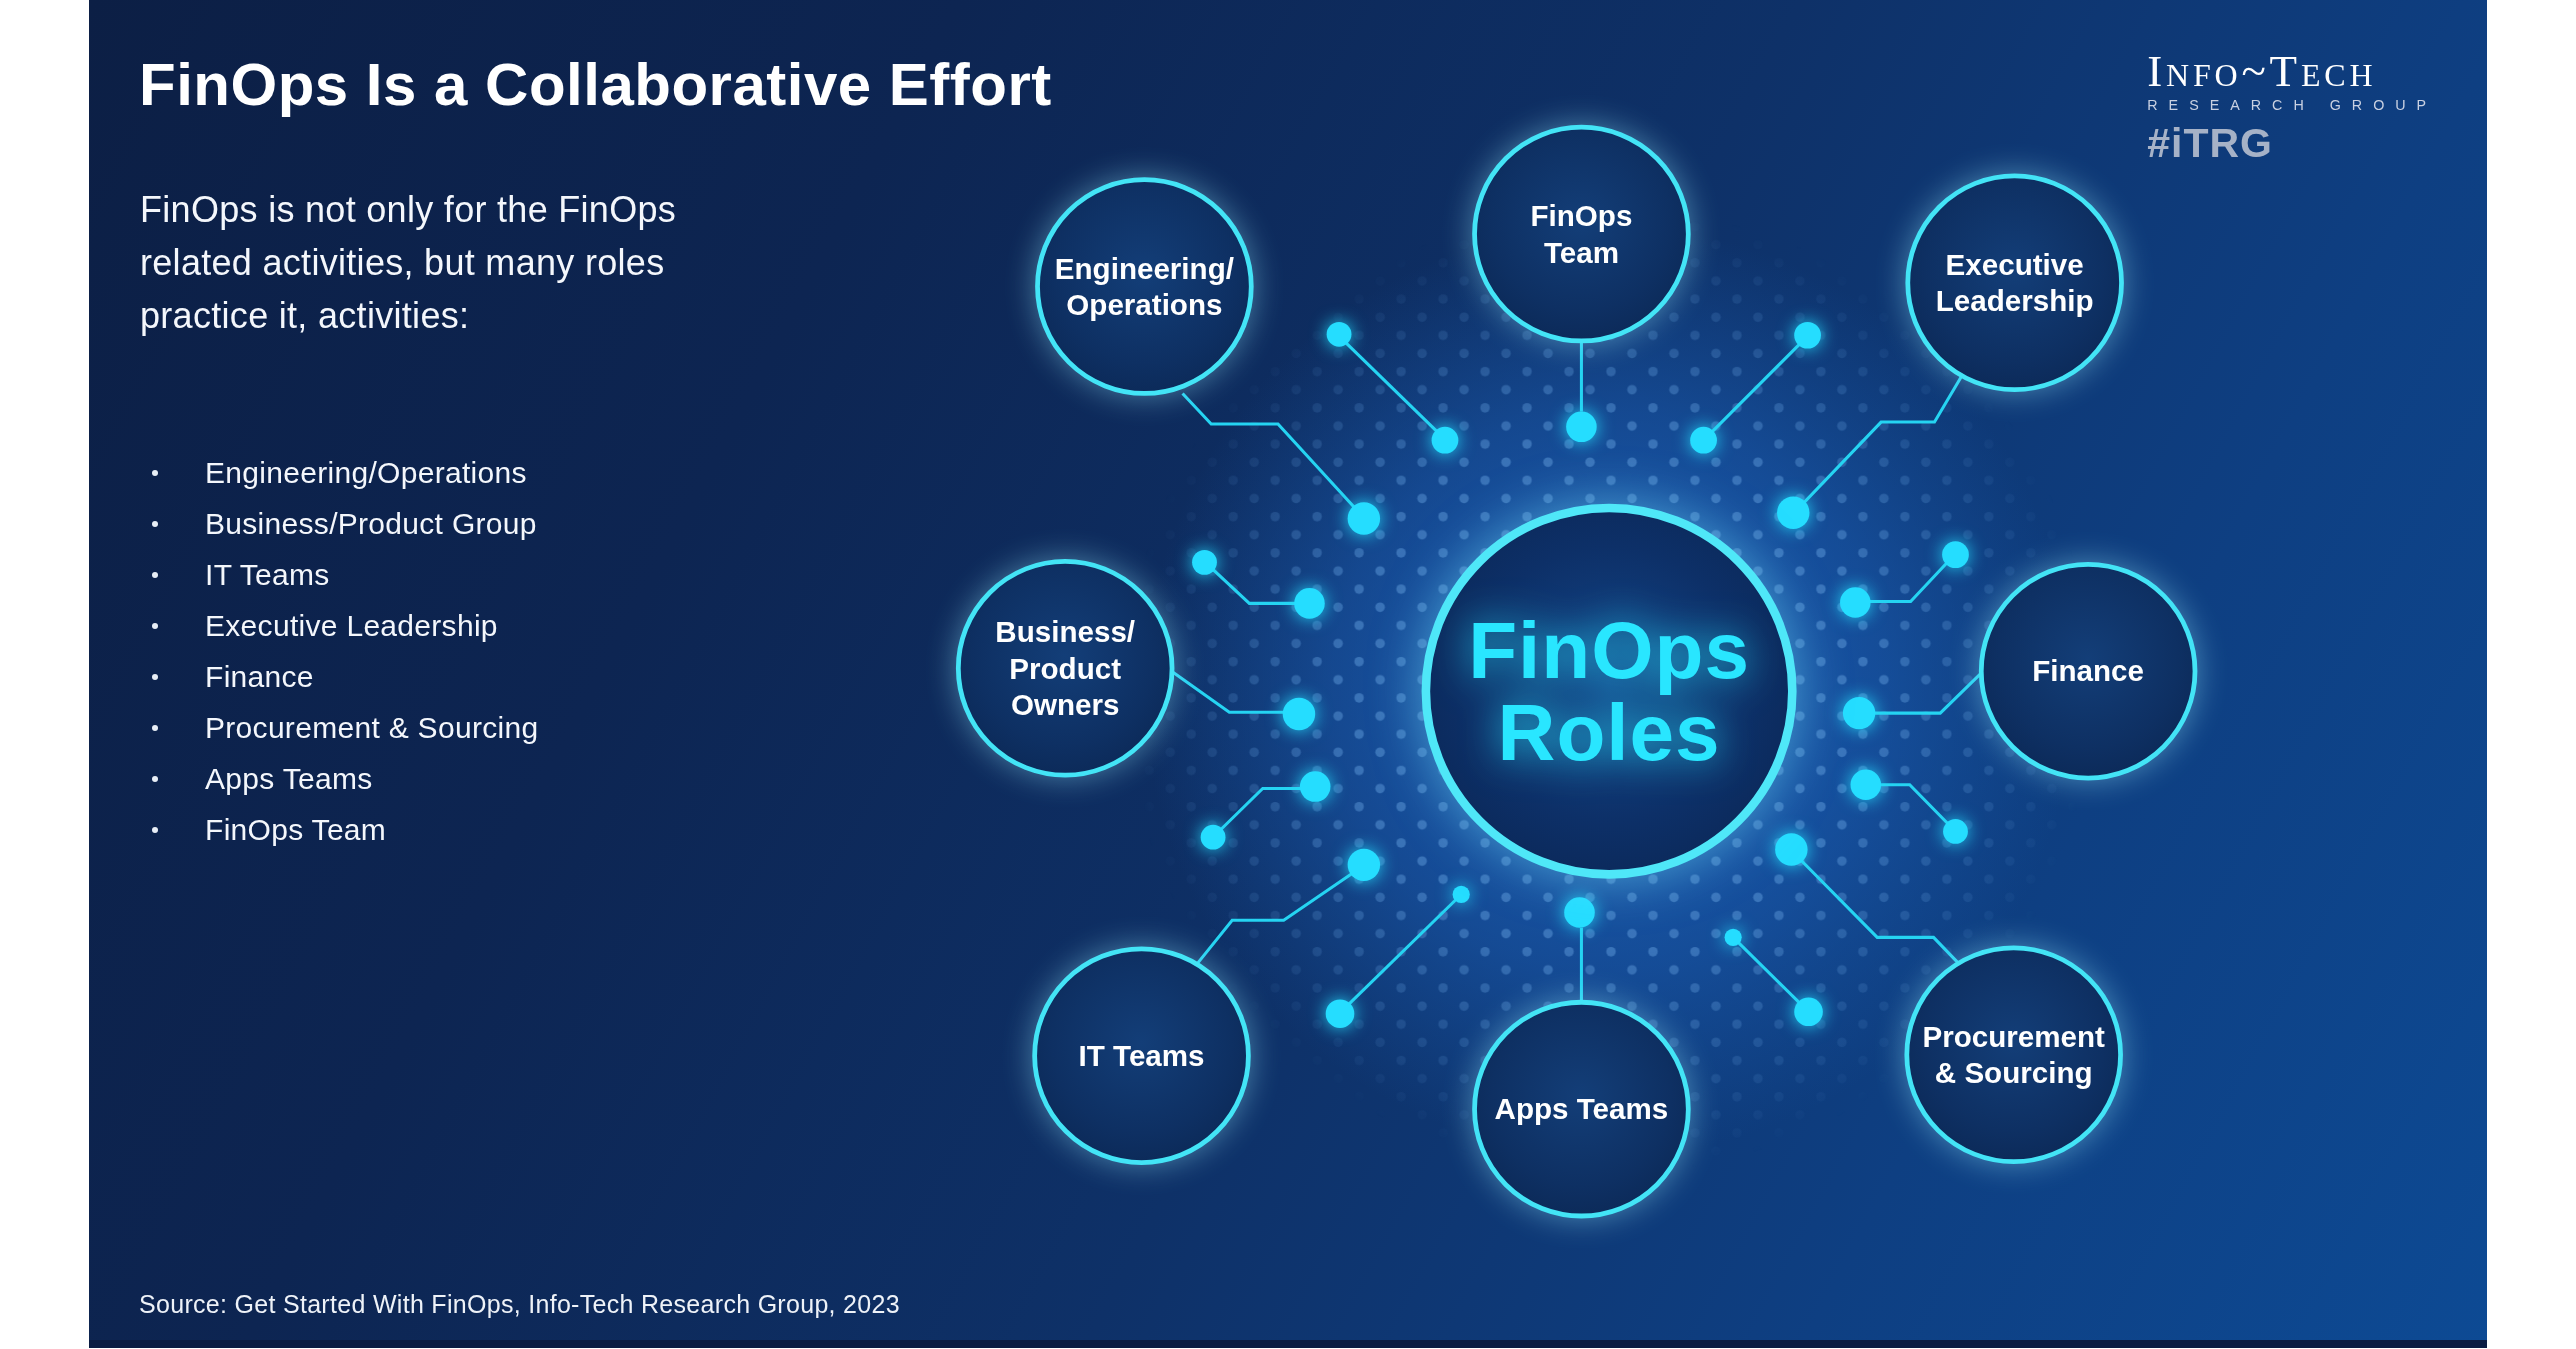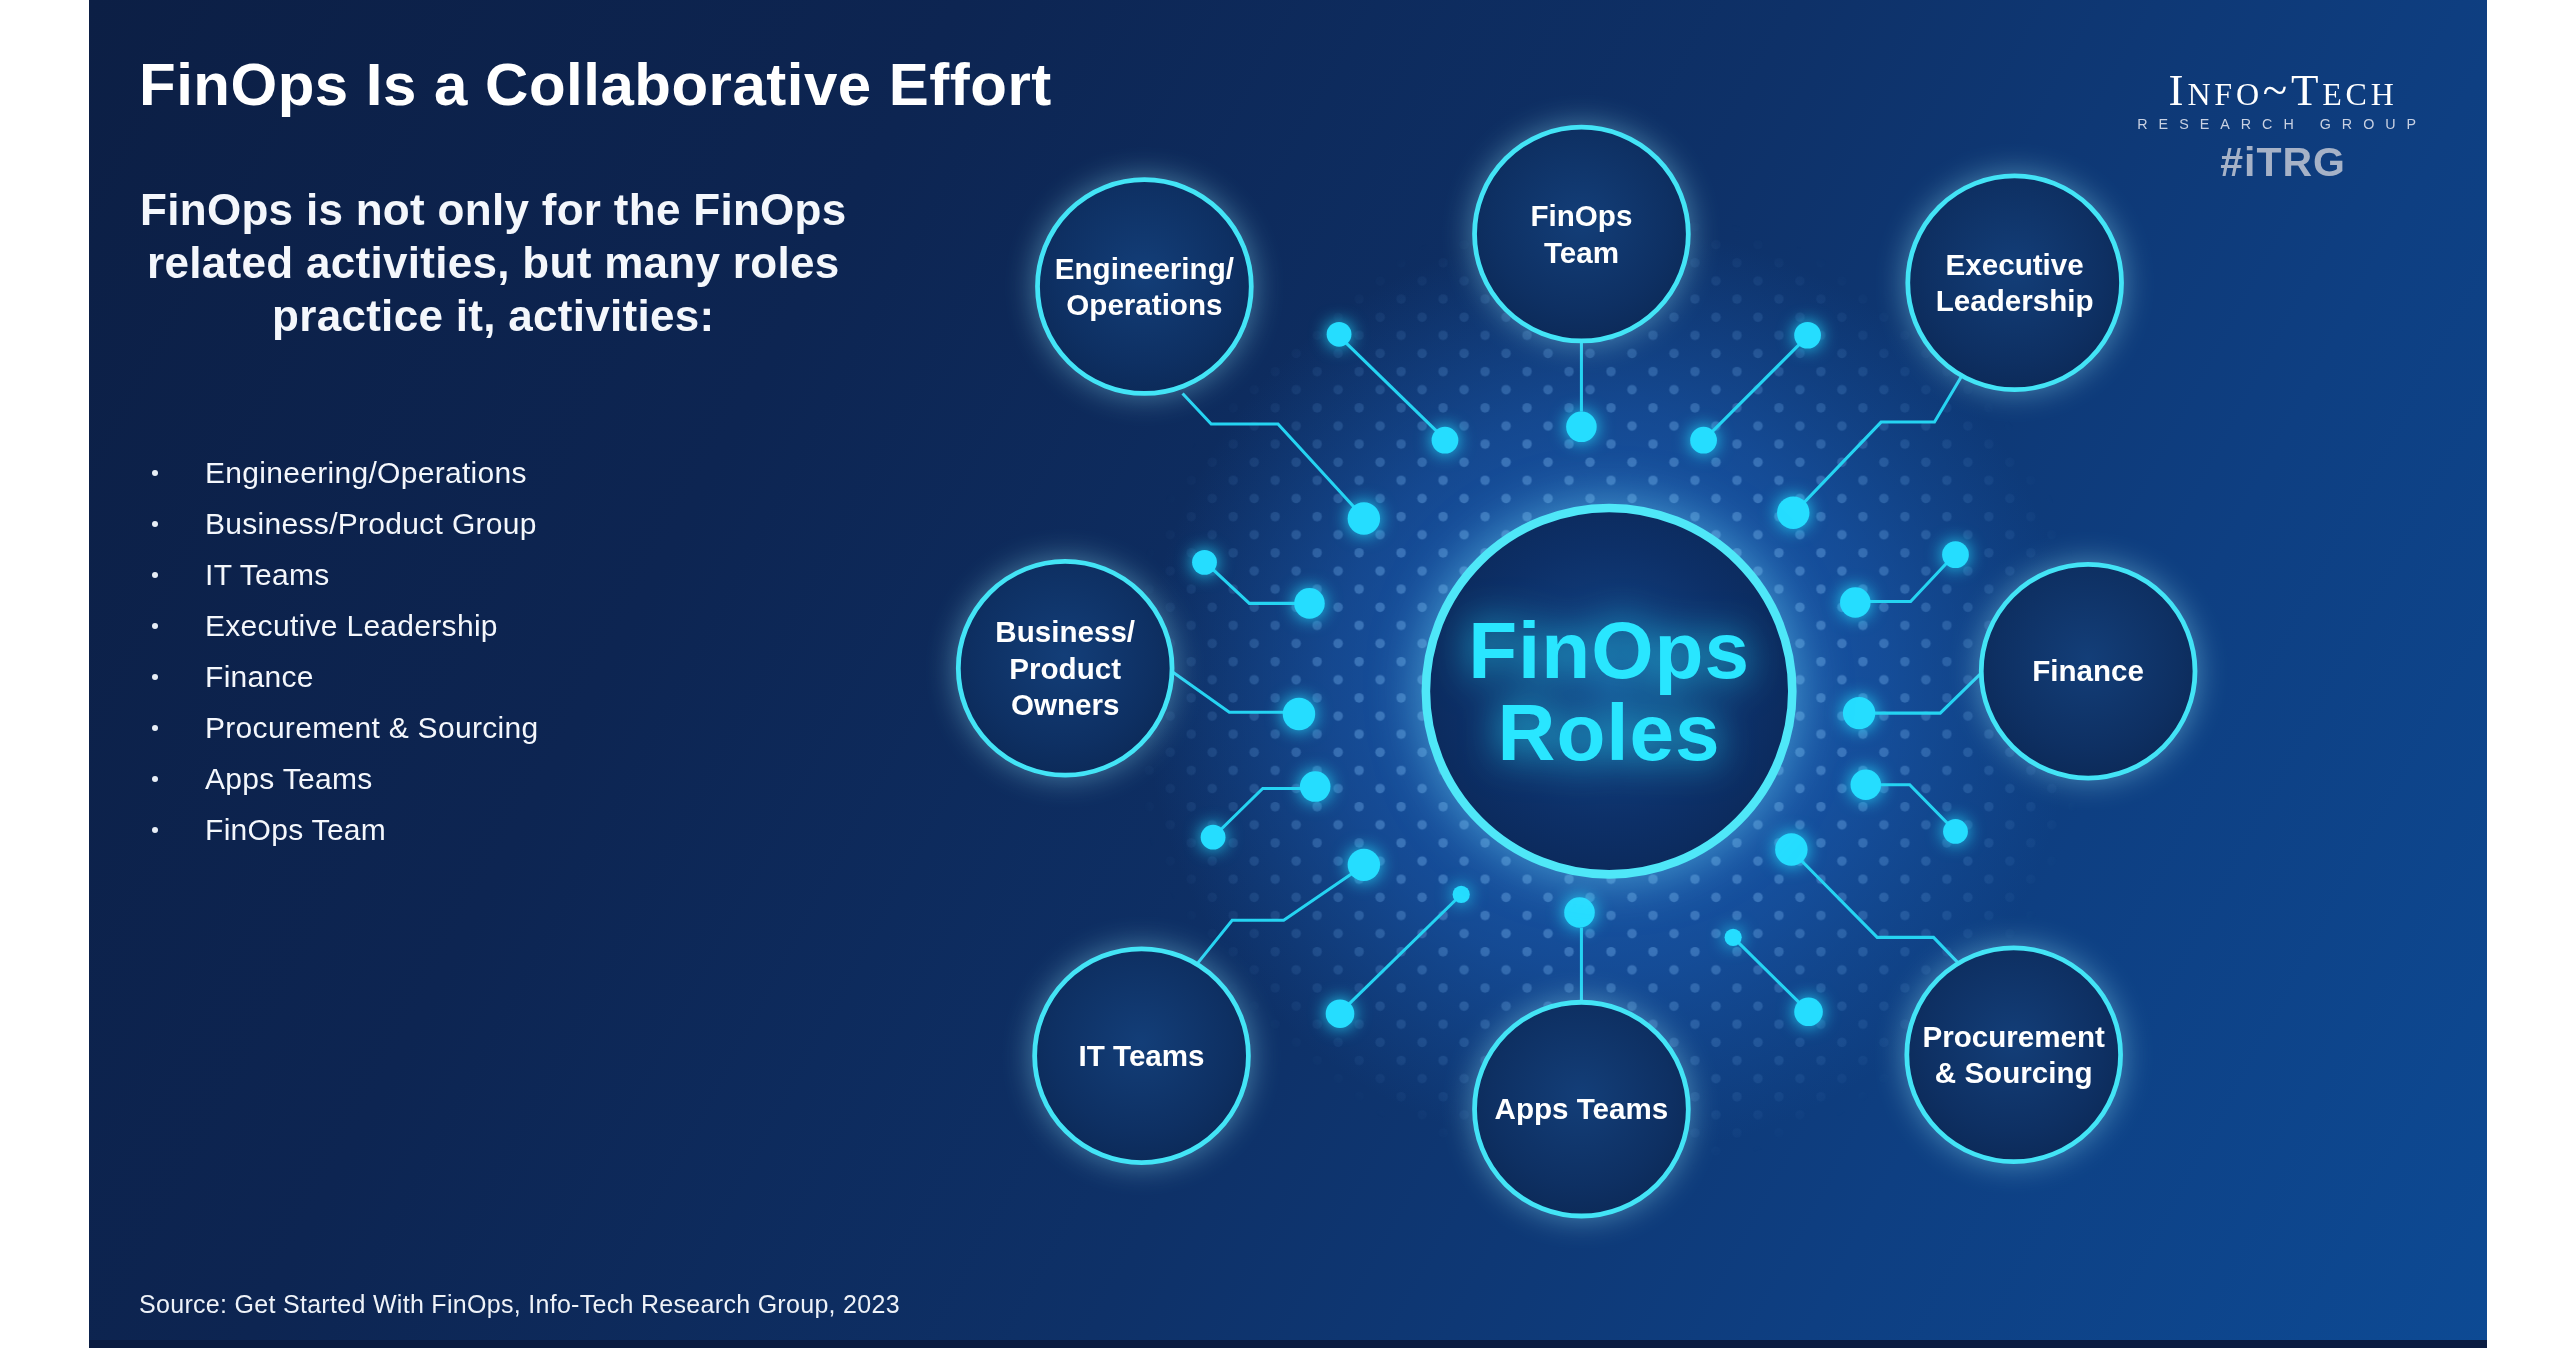--- a/index.html
+++ b/index.html
@@ -4,30 +4,30 @@
 <style>
   html,body{margin:0;padding:0;background:#ffffff;}
   .page{position:relative;width:2576px;height:1350px;background:#ffffff;overflow:hidden;
         font-family:"Liberation Sans",sans-serif;}
   .slide{position:absolute;left:89px;top:0;width:2398px;height:1348px;overflow:hidden;
          background:linear-gradient(118deg,#0c1f45 0%,#0d2552 28%,#0e3168 55%,#0e3f82 78%,#0d4a94 100%);}
   .slide-bottom-bar{position:absolute;left:0;bottom:0;width:100%;height:7.6px;background:#0a1c42;}
 
   .title{position:absolute;left:50px;top:50px;font-size:60px;font-weight:700;color:#ffffff;
          letter-spacing:0.5px;}
-  .intro{position:absolute;left:51px;top:183px;font-size:44px;line-height:53px;font-weight:700;
-         color:#f4f7fc;letter-spacing:0.3px;text-align:center;}
+  .intro{position:absolute;left:51px;top:183px;font-size:36px;line-height:53px;font-weight:400;
+         color:#f4f7fc;letter-spacing:0.3px;}
   .bullets{position:absolute;left:57px;top:447px;margin:0;padding:0;list-style:none;}
   .bullets li{position:relative;height:51px;display:flex;align-items:center;padding-left:59px;
               font-size:30px;color:#f4f7fc;letter-spacing:0.3px;}
   .b-dot{position:absolute;left:5.7px;top:50%;width:6.7px;height:6.7px;margin-top:-2.9px;border-radius:50%;
          background:#e8eef6;}
   .source{position:absolute;left:50px;top:1244px;font-size:25px;color:#eef2f8;letter-spacing:0.3px;margin-top:46px;}
 
-  .logo{position:absolute;top:48px;right:58px;text-align:center;margin-top:19px;}
+  .logo{position:absolute;top:48px;right:48px;text-align:left;}
   .logo-name{font-family:"Liberation Serif",serif;font-size:45px;color:#ffffff;
              font-variant:small-caps;letter-spacing:3.8px;line-height:46px;}
   .logo-tag{font-size:14.3px;color:#c9d1e2;letter-spacing:11px;margin-top:2.9px;margin-right:1.9px;}
   .logo-hash{font-size:41px;font-weight:800;color:#a6b2c7;margin-top:7.6px;letter-spacing:1px;}
 
   svg.diagram{position:absolute;left:0;top:0;}
   .conn{fill:none;stroke:#25d4f2;stroke-width:3.2px;}
   .dot{fill:#25ddff;filter:drop-shadow(0 0 9px rgba(37,221,255,.95));}
   .sat circle{fill:url(#satFill);stroke:#43e4f6;stroke-width:5px;
               filter:drop-shadow(0 0 16px rgba(150,235,255,.45));}

